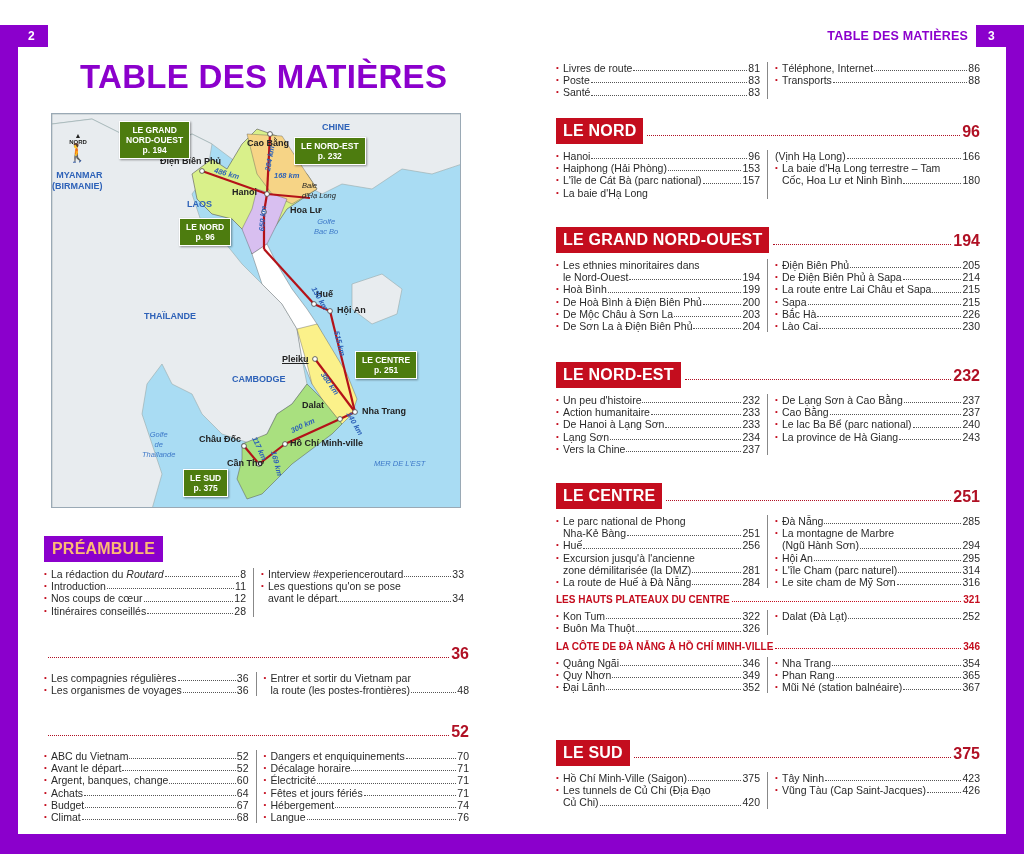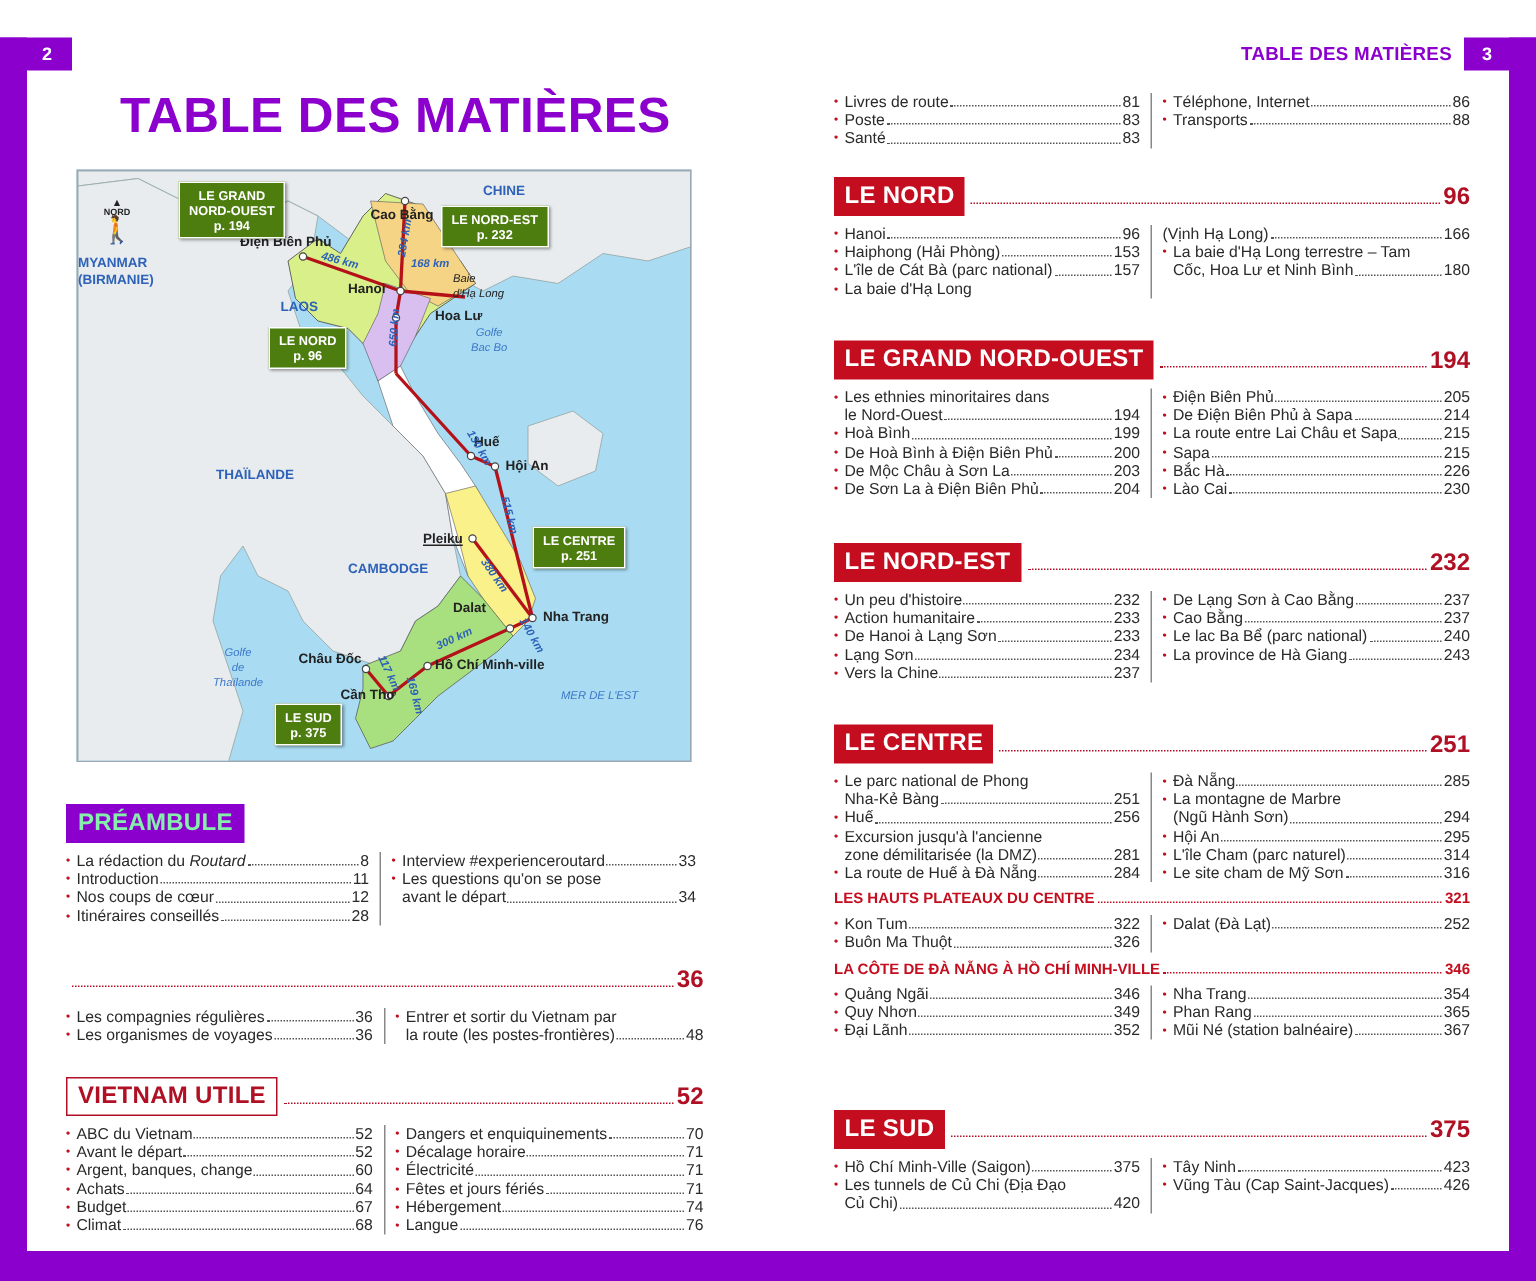--- a/index.html
+++ b/index.html
@@ -13,30 +13,30 @@
   .folio-left { position: absolute; left: 0; top: 25px; width: 48px; height: 22px; background: #8b00cc; color: #fff; font-weight: bold; font-size: 12px; padding: 4px 0 0 28px; }
   .folio-right { position: absolute; right: 0; top: 25px; width: 48px; height: 22px; background: #8b00cc; color: #fff; font-weight: bold; font-size: 12px; padding: 4px 0 0 12px; }
   .running-head { position: absolute; right: 56px; top: 29px; color: #8b00cc; font-weight: bold; font-size: 12.5px; letter-spacing: 0.2px; }
 
   .page-title { position: absolute; left: 80px; top: 58px; color: #8b00cc; font-weight: bold; font-size: 33px; letter-spacing: 0.3px; }
 
   
   .map { position: absolute; left: 51px; top: 113px; width: 410px; height: 395px; border: 1px solid #9aa9b5; background: #a9dcf3; overflow: hidden; }
   .map svg { position: absolute; left: 0; top: 0; }
   .map-label { position: absolute; font-size: 9px; color: #222; white-space: nowrap; font-weight: bold; }
-  .map-country { position: absolute; font-size: 9px; color: #2e62b8; font-weight: bold; white-space: nowrap; text-align: left; line-height: 11px; }
+  .map-country { position: absolute; font-size: 9px; color: #2e62b8; font-weight: bold; white-space: nowrap; text-align: right; line-height: 11px; }
   .map-sea { position: absolute; font-size: 7.5px; color: #3c78c8; font-style: italic; white-space: nowrap; text-align: center; line-height: 10px; }
   .map-dist { position: absolute; font-size: 7.5px; color: #2e62b8; font-weight: bold; font-style: italic; white-space: nowrap; }
   .region-tag { position: absolute; background: #4d7c0f; color: #fff; font-size: 8.5px; font-weight: bold; text-align: center; line-height: 10px; padding: 3px 6px; border: 1px solid #fff; box-shadow: 1px 1px 2px rgba(0,0,0,0.4); white-space: nowrap; }
   .compass { position: absolute; left: 14px; top: 18px; width: 24px; text-align: center; font-size: 6px; font-weight: bold; color: #222; }
 
   
   .sec { position: absolute; }
   .hdr-row { display: flex; align-items: flex-end; height: 28px; }
-  .hdr-purple { background: #8b00cc; color: #86efac; font-weight: bold; font-size: 16px; padding: 4px 8px; letter-spacing: 0.2px; }
+  .hdr-purple { background: #8b00cc; color: #fdba74; font-weight: bold; font-size: 16px; padding: 4px 8px; letter-spacing: 0.2px; }
   .hdr-outline { border: 1.5px solid #b01024; color: #b01024; font-weight: bold; font-size: 16px; padding: 3px 7px; background: #fff; letter-spacing: 0.2px; }
   .hdr-red { background: #c40d1e; color: #fff; font-weight: bold; font-size: 16px; padding: 4px 7px; letter-spacing: 0.2px; }
   .hdr-dots { flex: 1; border-bottom: 1px dotted #b01024; margin: 0 2px 8px 4px; }
   .hdr-page { color: #b01024; font-weight: bold; font-size: 16px; padding-bottom: 3px; }
   .sub-row { display: flex; align-items: flex-end; margin-top: 6px; }
   .sub-title { color: #c40d1e; font-weight: bold; font-size: 10px; }
   .sub-dots { flex: 1; border-bottom: 1px dotted #c40d1e; margin: 0 2px 3px 2px; }
   .sub-page { color: #c40d1e; font-weight: bold; font-size: 10px; }
 
   .cols { display: flex; margin-top: 6px; }
@@ -240,21 +240,20 @@
           <span class="txt">la route (les postes-frontières)</span>
           <span class="dots"></span>
           <span class="pg">48</span>
         </div>
     </div>
   </div>
 </div>
 
 <div class="sec" style="left:44px;top:716px;width:425px;">
   <div class="hdr-row">
-      <span class="hdr-outline">VIETNAM UTILE</span>
       <span class="hdr-dots"></span>
       <span class="hdr-page">52</span>
     </div>
   <div class="cols">
     <div class="col col-l">
       <div class="item">
           <span class="bullet">•</span>
           <span class="txt">ABC du Vietnam</span>
           <span class="dots"></span>
           <span class="pg">52</span>

